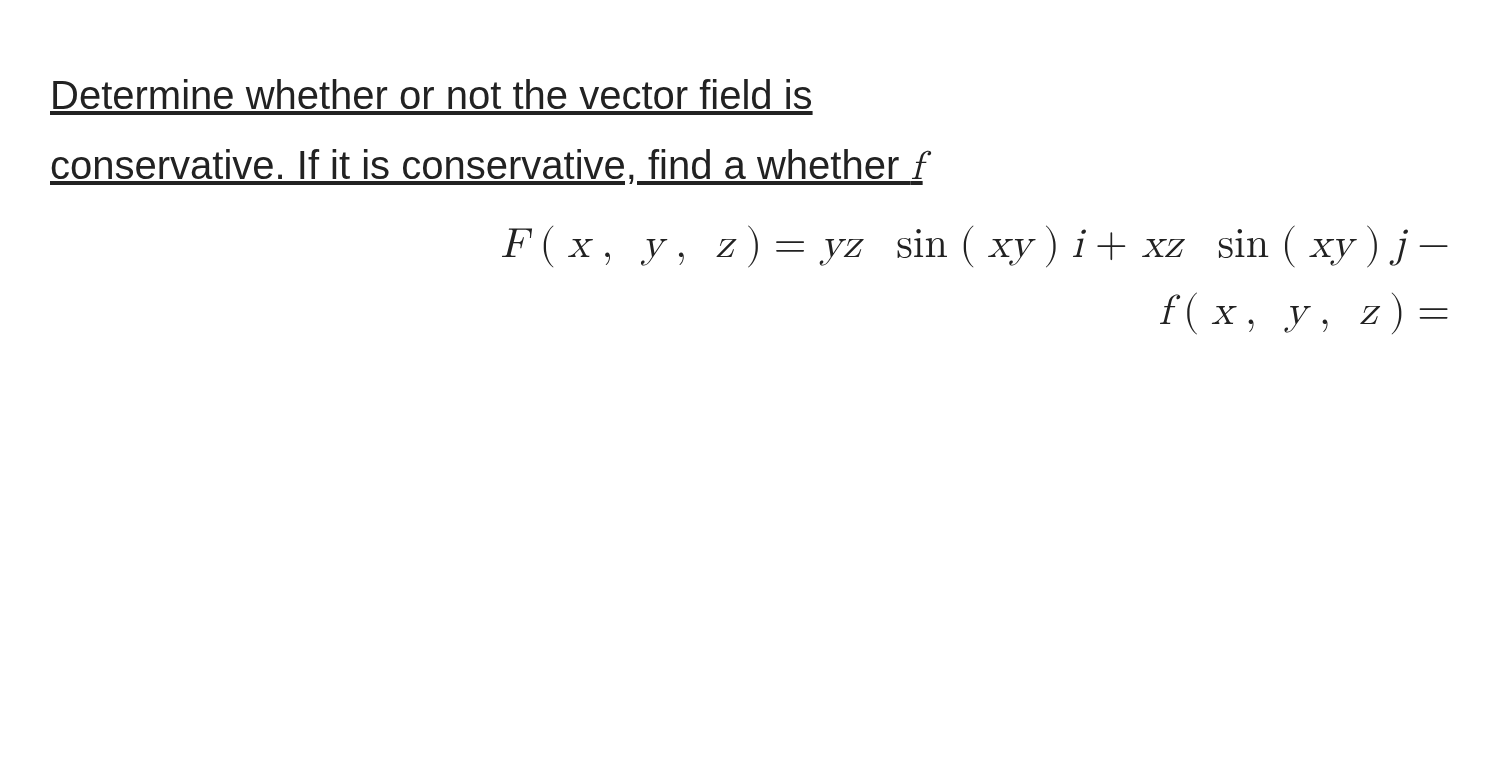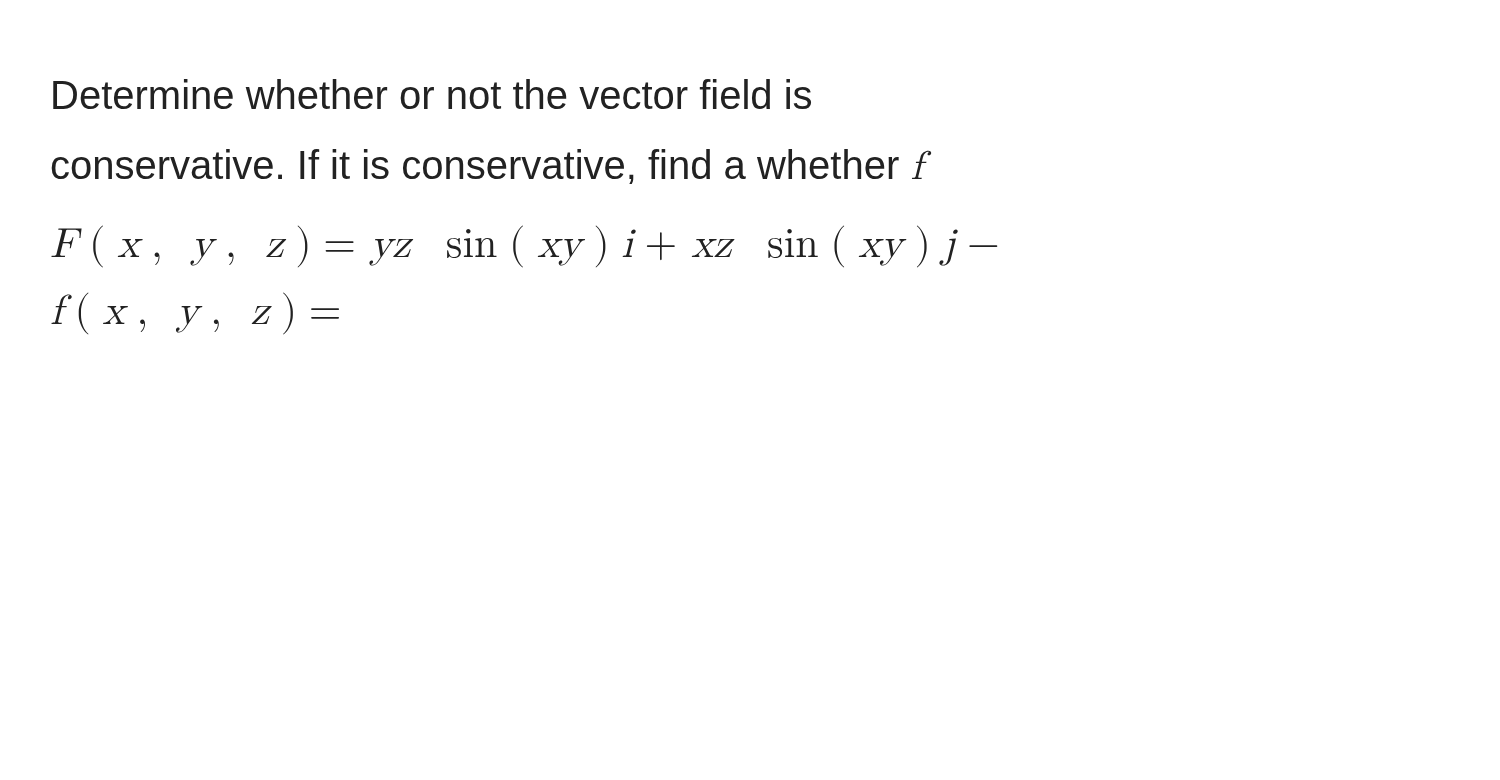--- a/index.html
+++ b/index.html
@@ -15,40 +15,42 @@
       color: #222222;
       padding: 60px 50px 40px 50px;
     }
     .content {
       font-size: 40px;
       line-height: 1.75;
     }
     .prose {
       font-family: Arial, Helvetica, sans-serif;
       font-weight: 400;
+      text-decoration: underline;
     }
     .math {
       font-family: "Latin Modern Math", "STIX Two Math", "Cambria Math", "Times New Roman", serif;
       font-style: italic;
     }
     .math-rm {
       font-family: "Latin Modern Math", "STIX Two Math", "Cambria Math", "Times New Roman", serif;
       font-style: normal;
     }
     .mbf {
       font-weight: 700;
       font-style: normal;
     }
     .eq-block {
       margin-top: 8px;
       font-size: 42px;
       line-height: 1.55;
     }
     .eq-line {
       display: block;
+      text-align: right;
     }
     .sp { display:inline-block; width:0.12em; }
     .med { display:inline-block; width:0.28em; }
   </style>
 </head>
 <body>
 
 <div class="content">
 
   <div class="prose">

